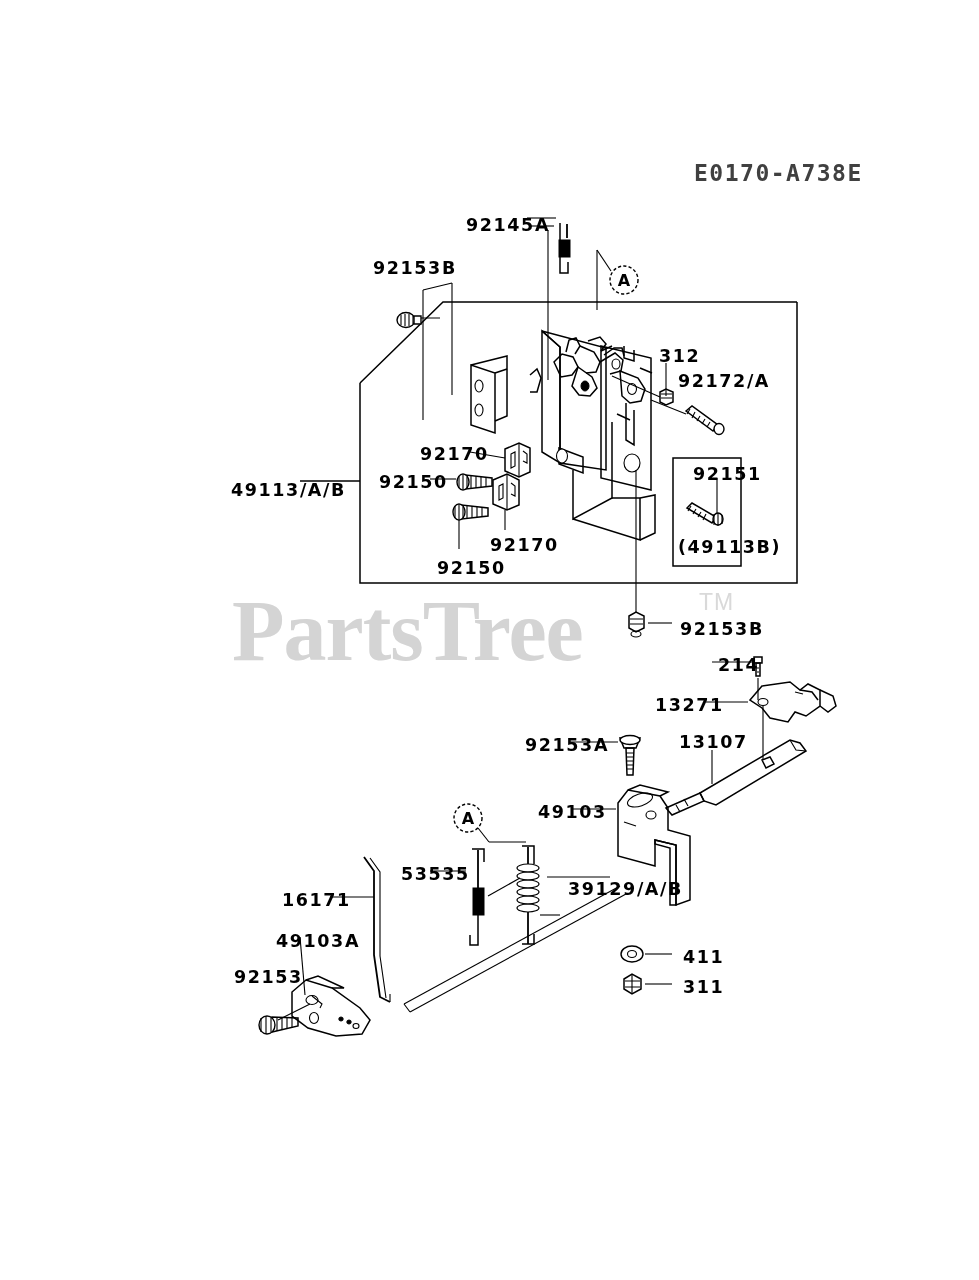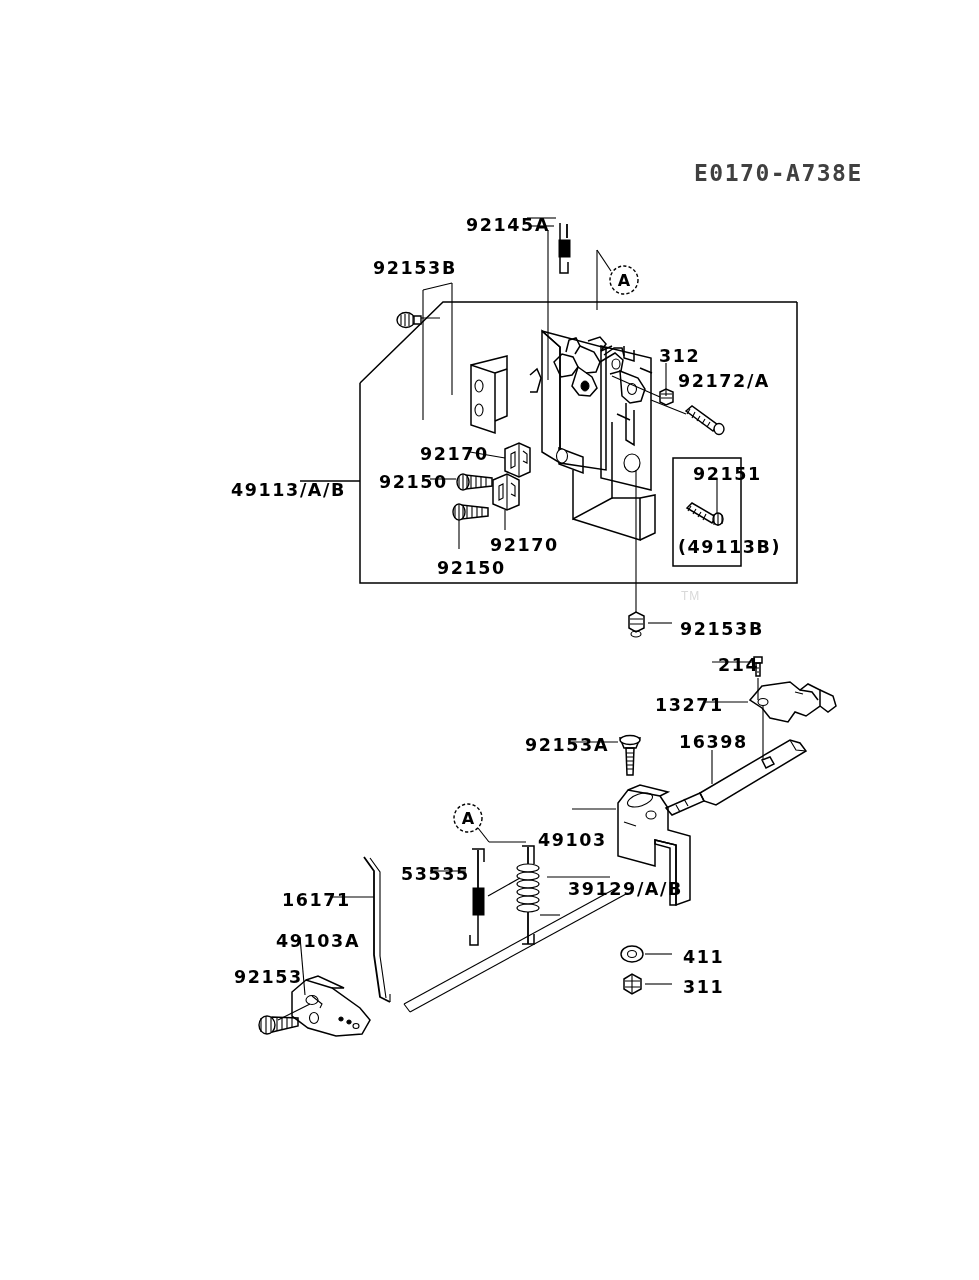--- a/index.html
+++ b/index.html
@@ -46,24 +46,24 @@
     font-family: "Liberation Serif", serif;
     font-size: 86px;
     font-weight: 700;
     color: #d4d4d4;
     letter-spacing: -1px;
     white-space: nowrap;
     line-height: 90px;
   }
   #watermark .wm-tm {
     position: absolute;
-    left: 449px;
+    left: 467px;
     top: 3px;
     font-family: "Liberation Sans", sans-serif;
-    font-size: 12px;
+    font-size: 23px;
     font-weight: 400;
     color: #d9d9d9;
     letter-spacing: 1px;
   }
   
   .lbl {
     position: absolute;
     font-family: "DejaVu Sans", sans-serif;
     font-size: 17.5px;
     font-weight: 700;
@@ -364,20 +364,21 @@
     </g>
 
     <g>
       <path class="thin" d="M 527 218 L 556 218"></path>
       <path class="thin" d="M 714 351 L 714 351"></path>
     </g>
 
   </svg>
 
   <div id="watermark">
+    <div class="wm-text">PartsTree</div>
     <div class="wm-tm">TM</div>
   </div>
 
   <div id="diagram-code">E0170-A738E</div>
 
   <div id="labels">
       <div class="lbl" style="left: 466px; top: 216px;">92145A</div>
       <div class="lbl" style="left: 373px; top: 259px;">92153B</div>
       <div class="lbl" style="left: 659px; top: 347px;">312</div>
       <div class="lbl" style="left: 678px; top: 372px;">92172/A</div>
@@ -385,22 +386,22 @@
       <div class="lbl" style="left: 379px; top: 473px;">92150</div>
       <div class="lbl" style="left: 231px; top: 481px;">49113/A/B</div>
       <div class="lbl" style="left: 693px; top: 465px;">92151</div>
       <div class="lbl" style="left: 490px; top: 536px;">92170</div>
       <div class="lbl" style="left: 678px; top: 538px;">(49113B)</div>
       <div class="lbl" style="left: 437px; top: 559px;">92150</div>
       <div class="lbl" style="left: 680px; top: 620px;">92153B</div>
       <div class="lbl" style="left: 718px; top: 656px;">214</div>
       <div class="lbl" style="left: 655px; top: 696px;">13271</div>
       <div class="lbl" style="left: 525px; top: 736px;">92153A</div>
-      <div class="lbl" style="left: 679px; top: 733px;">16398</div>
-      <div class="lbl" style="left: 538px; top: 831px;">49103</div>
+      <div class="lbl" style="left: 679px; top: 733px;">13107</div>
+      <div class="lbl" style="left: 538px; top: 803px;">49103</div>
       <div class="lbl" style="left: 401px; top: 865px;">53535</div>
       <div class="lbl" style="left: 282px; top: 891px;">16171</div>
       <div class="lbl" style="left: 568px; top: 880px;">39129/A/B</div>
       <div class="lbl" style="left: 276px; top: 932px;">49103A</div>
       <div class="lbl" style="left: 683px; top: 948px;">411</div>
       <div class="lbl" style="left: 234px; top: 968px;">92153</div>
       <div class="lbl" style="left: 683px; top: 978px;">311</div>
     </div>
 
 </div>

